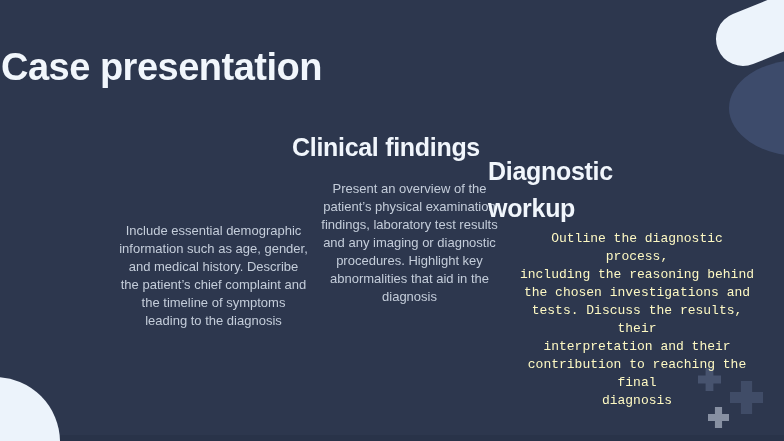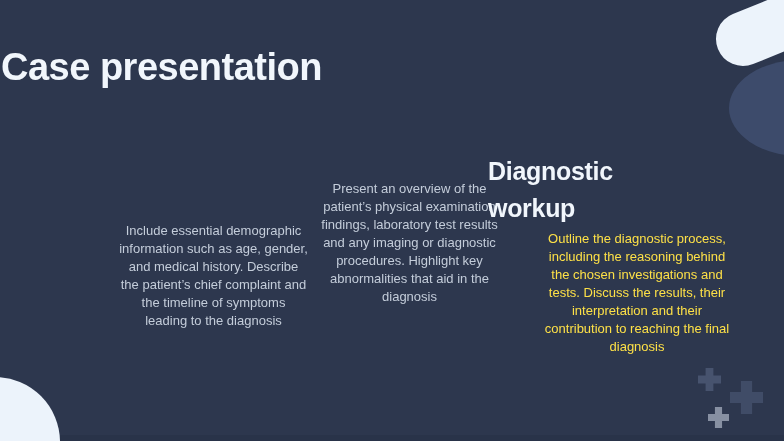--- a/index.html
+++ b/index.html
@@ -97,31 +97,32 @@
 
   <h1 class="title" style="color: rgb(241, 246, 252);">Case presentation</h1>
 
   <p class="col-body b-1" style="color: rgb(196, 205, 218);">Include essential demographic
 information such as age, gender,
 and medical history. Describe
 the patient’s chief complaint and
 the timeline of symptoms
 leading to the diagnosis</p>
 
+  <h2 class="col-heading h-2" style="color: rgb(241, 246, 252);">Clinical findings</h2>
   <p class="col-body b-2" style="color: rgb(196, 205, 218);">Present an overview of the
 patient’s physical examination
 findings, laboratory test results
 and any imaging or diagnostic
 procedures. Highlight key
 abnormalities that aid in the
 diagnosis</p>
 
   <h2 class="col-heading h-3" style="color: rgb(241, 246, 252);">Diagnostic
 workup</h2>
-  <p class="col-body b-3" style="color: #fde047;">Outline the diagnostic process,
+  <p class="col-body b-3" style="color: #fef9c3; font-family: Liberation Mono, monospace;">Outline the diagnostic process,
 including the reasoning behind
 the chosen investigations and
 tests. Discuss the results, their
 interpretation and their
 contribution to reaching the final
 diagnosis</p>
 
 </div>
 
 </body></html>

